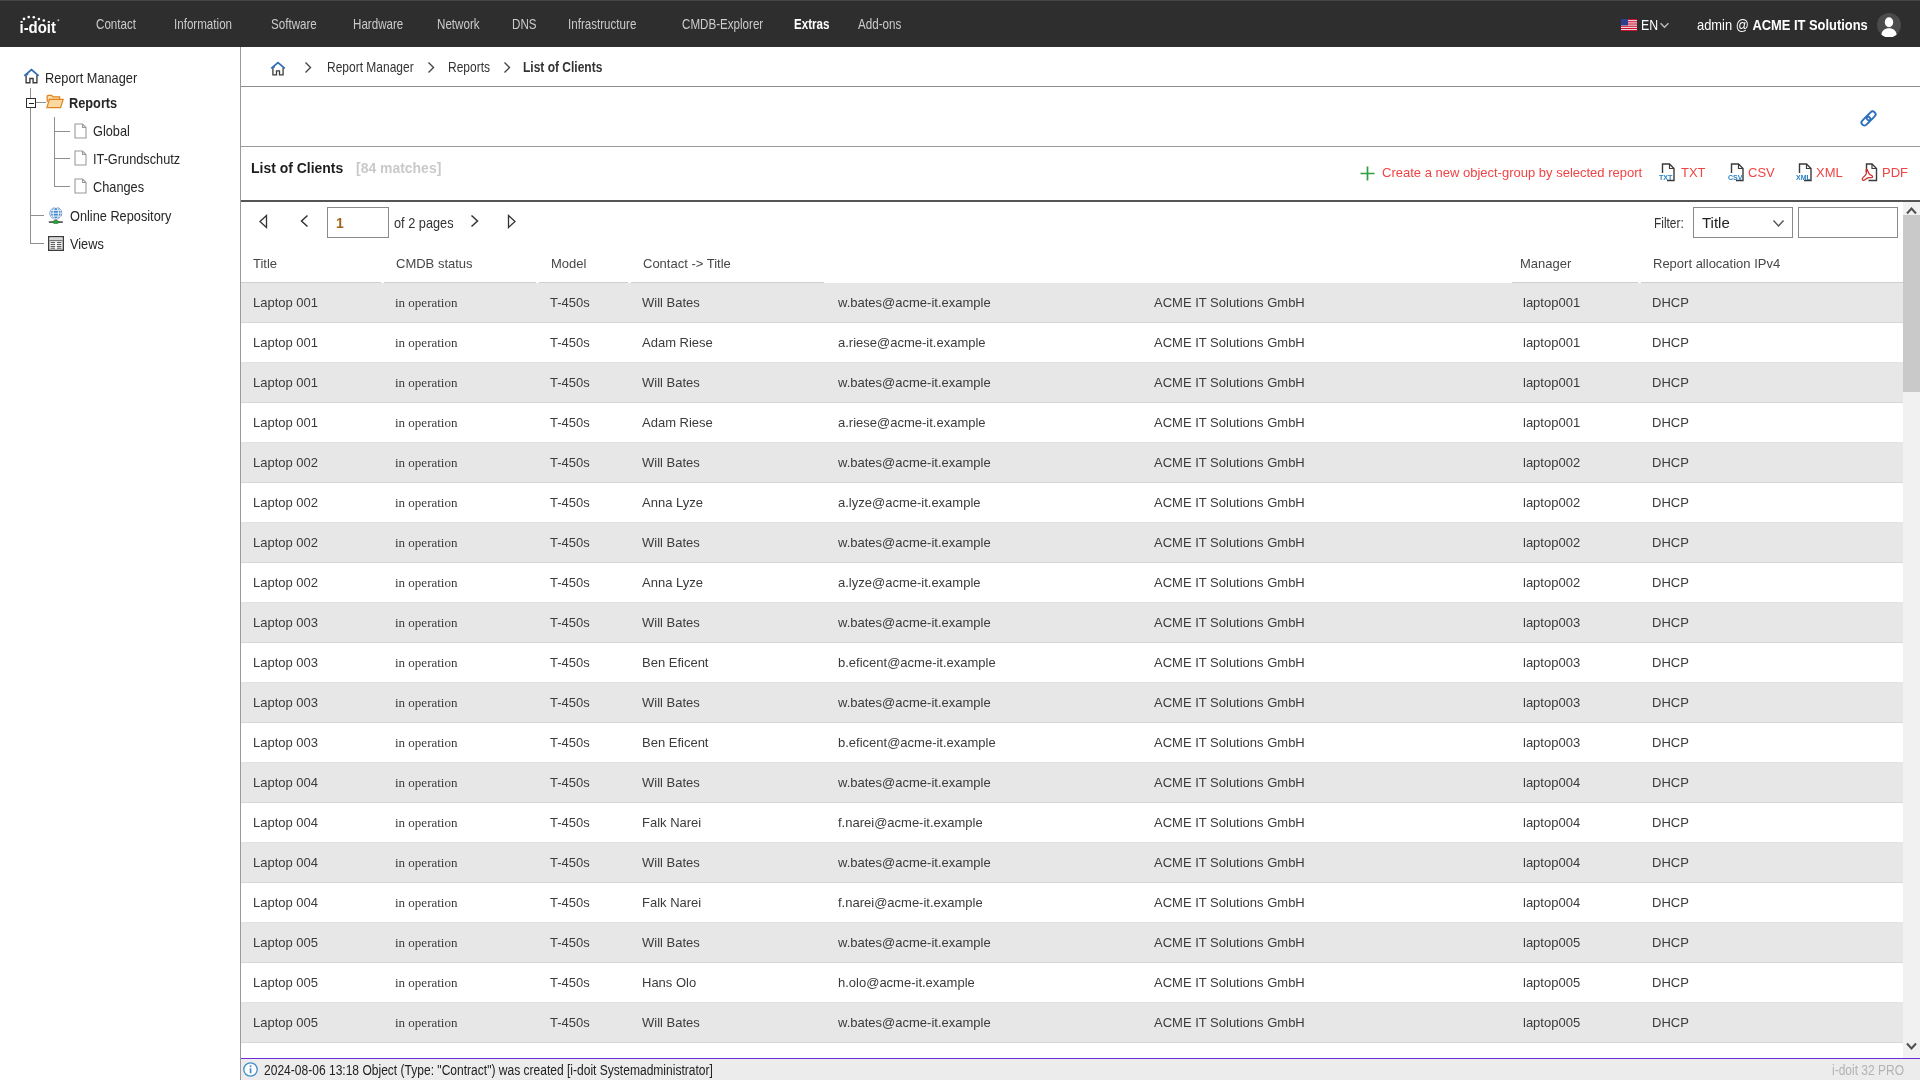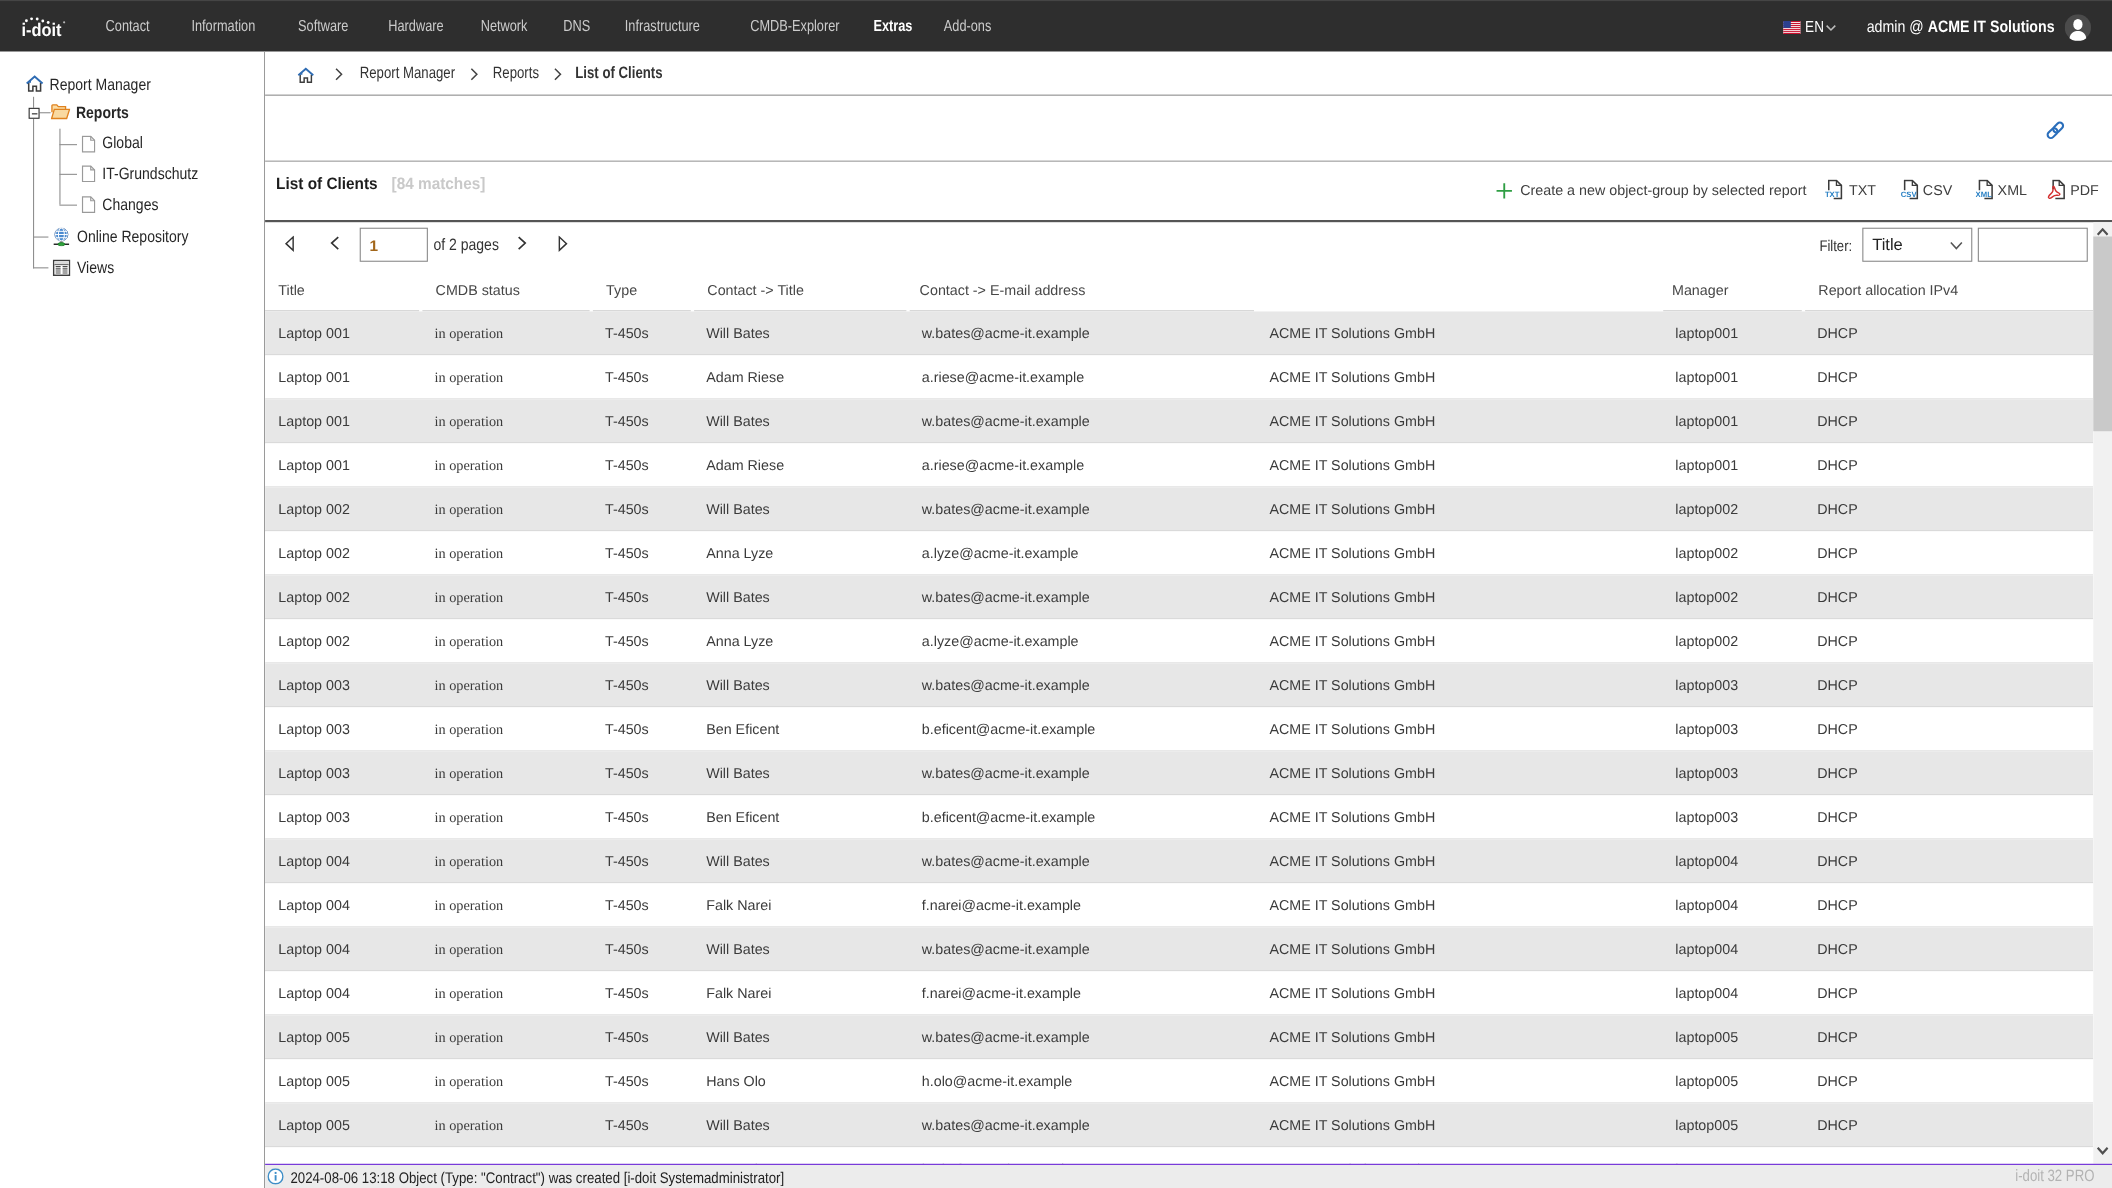--- a/index.html
+++ b/index.html
@@ -16,21 +16,21 @@
 .titem{position:absolute;font-size:15px;color:#262626;white-space:nowrap;transform:scaleX(0.85);transform-origin:0 50%;}
 .sx85{transform:scaleX(0.85);transform-origin:0 50%;}
 .sx86{transform:scaleX(0.86);transform-origin:0 50%;}
 .sx93{transform:scaleX(0.93);transform-origin:0 50%;}
 
 #main{position:absolute;left:241px;top:47px;width:1679px;height:1033px;background:#fff;}
 #crumb{position:absolute;left:0;top:0;width:1679px;height:40px;border-bottom:1px solid #8d8d8d;}
 .cr{position:absolute;top:0;height:40px;line-height:40px;font-size:15px;color:#333;white-space:nowrap;transform:scaleX(0.8);transform-origin:0 50%;}
 #toolbar{position:absolute;left:0;top:41px;width:1679px;height:59px;border-bottom:1px solid #9a9a9a;}
 #lhead{position:absolute;left:0;top:100px;width:1679px;height:55px;border-bottom:2px solid #555;}
-.exp{position:absolute;top:0;height:52px;line-height:52px;font-size:13px;color:#404040;white-space:nowrap;}
+.exp{position:absolute;top:0;height:52px;line-height:52px;font-size:13px;color:#ef4444;white-space:nowrap;}
 
 #thead{position:absolute;left:0;top:199px;width:1662px;height:37px;}
 .th{position:absolute;top:0;height:37px;border-bottom:1px solid #cfcfcf;font-size:13px;color:#474747;padding:10px 0 0 12px;}
 #tbody{position:absolute;left:0;top:236px;width:1662px;height:775px;overflow:hidden;}
 .row{position:relative;width:1662px;height:40px;}
 .row.g{background:#e7e7e7;border-bottom:1px solid #d6d6d6;}
 .row.w{background:#fff;border-bottom:1px solid #e3e3e3;}
 .c{position:absolute;top:0;height:40px;line-height:39px;font-size:13px;color:#3b3b3b;padding-left:12px;white-space:nowrap;overflow:hidden;}
 .c1{left:0;width:142px;}
 .c2{left:142px;width:155px;font-family:Liberation Serif, serif;}
@@ -259,23 +259,22 @@
     <span class="abs" style="left:8px;top:6px;font-size:15px;color:#222;">Title</span>
     <svg class="abs" style="right:7px;top:11px;" width="13" height="9" viewBox="0 0 13 9">
           <path d="M1.5 1.5 L6.5 7 L11.5 1.5" fill="none" stroke="#555" stroke-width="1.4"></path>
         </svg>
   </div>
   <div class="abs" style="left:1557px;top:160px;width:100px;height:31px;border:1px solid #8a8a8a;background:#fff;"></div>
 
   <div id="thead">
     <div class="th" style="left:0;width:140px;">Title</div>
     <div class="th" style="left:143px;width:152px;">CMDB status</div>
-    <div class="th" style="left:298px;width:89px;">Type</div>
+    <div class="th" style="left:298px;width:89px;">Model</div>
     <div class="th" style="left:390px;width:193px;">Contact -&gt; Title</div>
-    <div class="th" style="left:586px;width:313px;padding-left:9px;">Contact -&gt; E-mail address</div>
     <div class="th" style="left:1271px;width:126px;padding-left:8px;">Manager</div>
     <div class="th" style="left:1400px;width:262px;">Report allocation IPv4</div>
   </div>
 
   <div id="tbody">
 <div class="row g">
           <div class="c c1">Laptop 001</div>
           <div class="c c2">in operation</div>
           <div class="c c3">T-450s</div>
           <div class="c c4">Will Bates</div>

